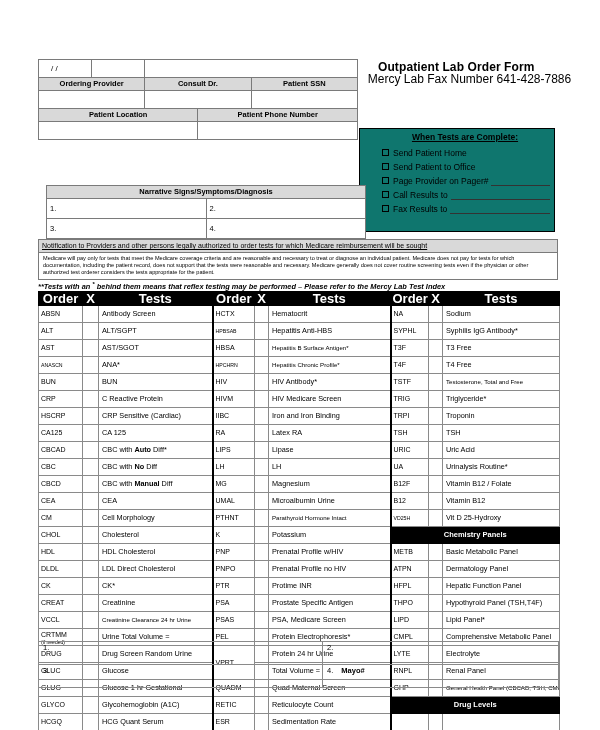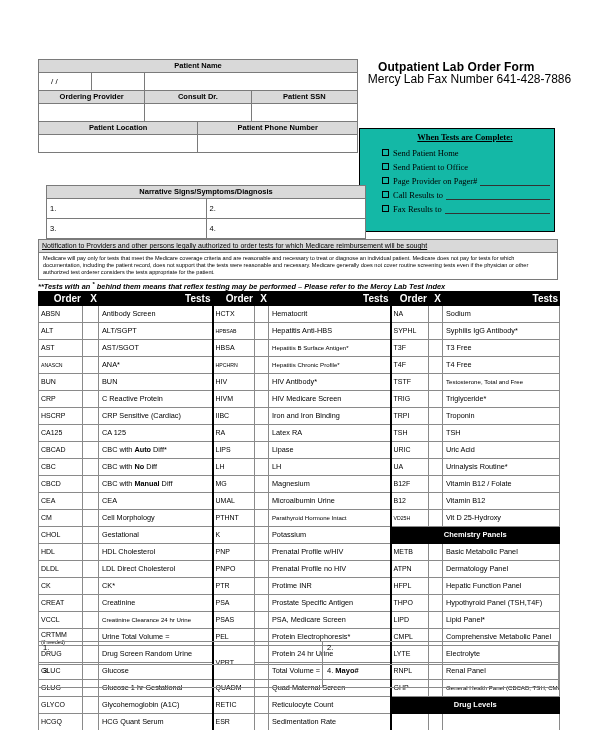--- a/index.html
+++ b/index.html
@@ -47,25 +47,24 @@
     letter-spacing:0.1px;
   }
   .fax-line{
     position:absolute;left:362px;top:72px;width:215px;
     font-size:12px;text-align:center;
   }
 
   
   .yellow-box{
     position:absolute;left:359px;top:128px;width:196px;height:104px;
-    background:#14b8a6;
+    background:#0f766e;
     border:1.5px solid #000;
     box-sizing:border-box;
     padding:2px 0 0 16px;
-    font-family:Liberation Serif, serif;
   }
   .yellow-title{
     text-align:center;font-size:8.5px;font-weight:bold;
     text-decoration:underline;margin:1px 0 2px 0;
   }
   .yb-row{
     display:flex;align-items:flex-end;
     font-size:8.5px;
     padding:0 4px 0 6px;
     height:14px;
@@ -104,22 +103,22 @@
     position:absolute;left:38px;top:281px;width:520px;
     font-size:7.4px;font-style:italic;font-weight:bold;
   }
   .reflex sup{font-size:6px;}
 
   
   .grid{position:absolute;left:38px;top:291px;width:521px;}
   .grid table{width:521px;table-layout:fixed;border-collapse:collapse;}
   .grid td{border:1px solid #8a8a8a;}
   .colhdr{
-    background:#000;color:#fff;font-size:10px;font-weight:bold;
-    text-align:right;height:11px;line-height:11px;
+    background:#000;color:#fff;font-size:13px;font-weight:bold;
+    text-align:center;height:11px;line-height:11px;
     border:1px solid #000 !important;
   }
   .o-cell{
     font-size:7px;padding:0 2px;height:16px;line-height:16px;
     white-space:nowrap;overflow:hidden;background:#fff;
   }
   .o-cell.tiny{font-size:5.2px;}
   .x-cell{background:#fff;}
   .t-cell{
     font-size:7.3px;padding:0 3px;height:16px;line-height:16px;
@@ -149,23 +148,20 @@
   .bottom td b{font-weight:bold;}
 </style>
 </head>
 <body>
 
 <div class="page">
 
   <div class="patient-block">
     <table>
       <tbody>
-          <tr>
-        <td class="hdr-cell" colspan="6">Patient Name</td>
-      </tr>
       <tr>
         <td class="val-cell slashes">/        /</td>
         <td class="val-cell"></td>
         <td class="val-cell" colspan="4"></td>
       </tr>
       <tr>
         <td class="hdr-cell" colspan="2">Ordering Provider</td>
         <td class="hdr-cell" colspan="2">Consult Dr.</td>
         <td class="hdr-cell" colspan="2">Patient SSN</td>
       </tr>
@@ -411,21 +407,21 @@
             <td class="thickL o-cell">PTHNT</td>
             <td class="x-cell"></td>
             <td class="t-cell small">Parathyroid Hormone Intact</td>
             <td class="thickL o-cell tiny">VD25H</td>
             <td class="x-cell"></td>
             <td class="t-cell">Vit D 25-Hydroxy</td>
           </tr>
           <tr>
             <td class=" o-cell">CHOL</td>
             <td class="x-cell"></td>
-            <td class="t-cell">Gestational</td>
+            <td class="t-cell">Cholesterol</td>
             <td class="thickL o-cell">K</td>
             <td class="x-cell"></td>
             <td class="t-cell">Potassium</td>
             <td class="section-bar thickL" colspan="3">Chemistry Panels</td>
           </tr>
           <tr>
             <td class=" o-cell">HDL</td>
             <td class="x-cell"></td>
             <td class="t-cell">HDL Cholesterol</td>
             <td class="thickL o-cell">PNP</td>
@@ -548,19 +544,19 @@
 
   <div class="bottom">
     <table>
         <tbody id="bottom-body">
           <tr>
             <td style="width: 275px;">1.</td>
             <td><span>2.</span></td>
           </tr>
           <tr>
             <td style="width: 275px;">3.</td>
-            <td><span>4.</span><b style="">  Mayo#</b></td>
+            <td><span>4.</span><b style="margin-left: 6px;">  Mayo#</b></td>
           </tr>
         </tbody>
       </table>
   </div>
 
 </div>
 
 </body></html>

